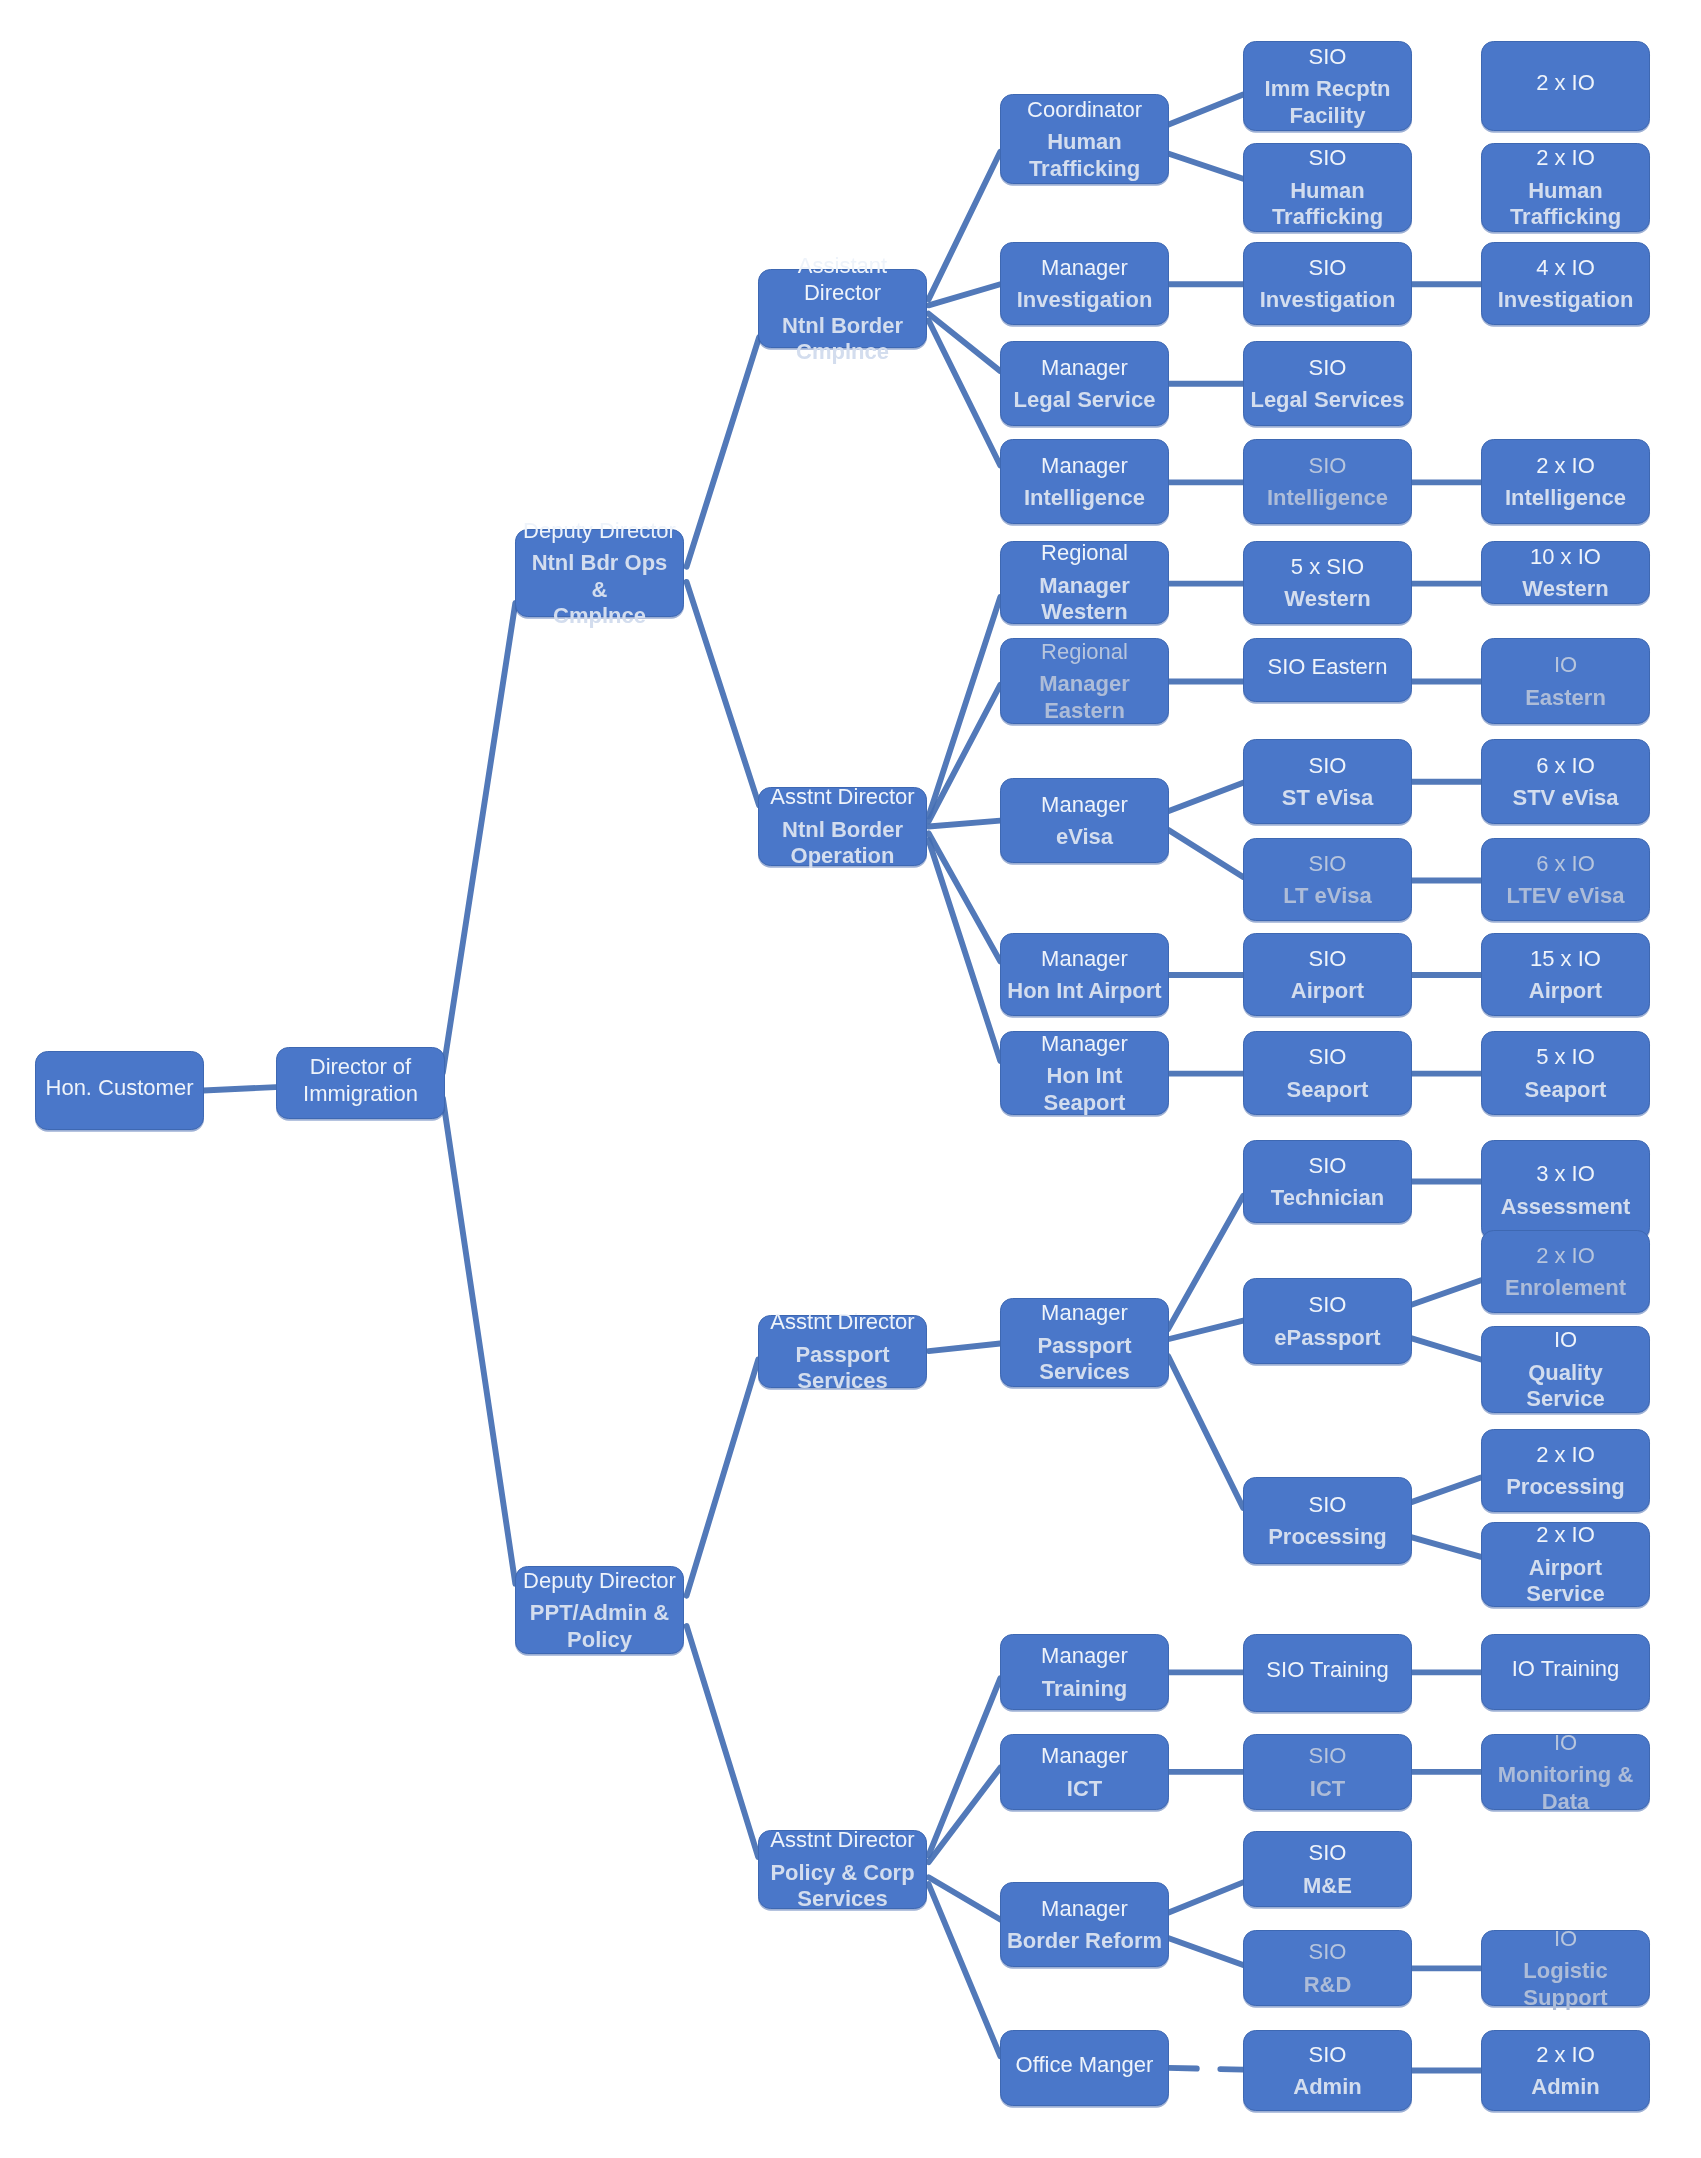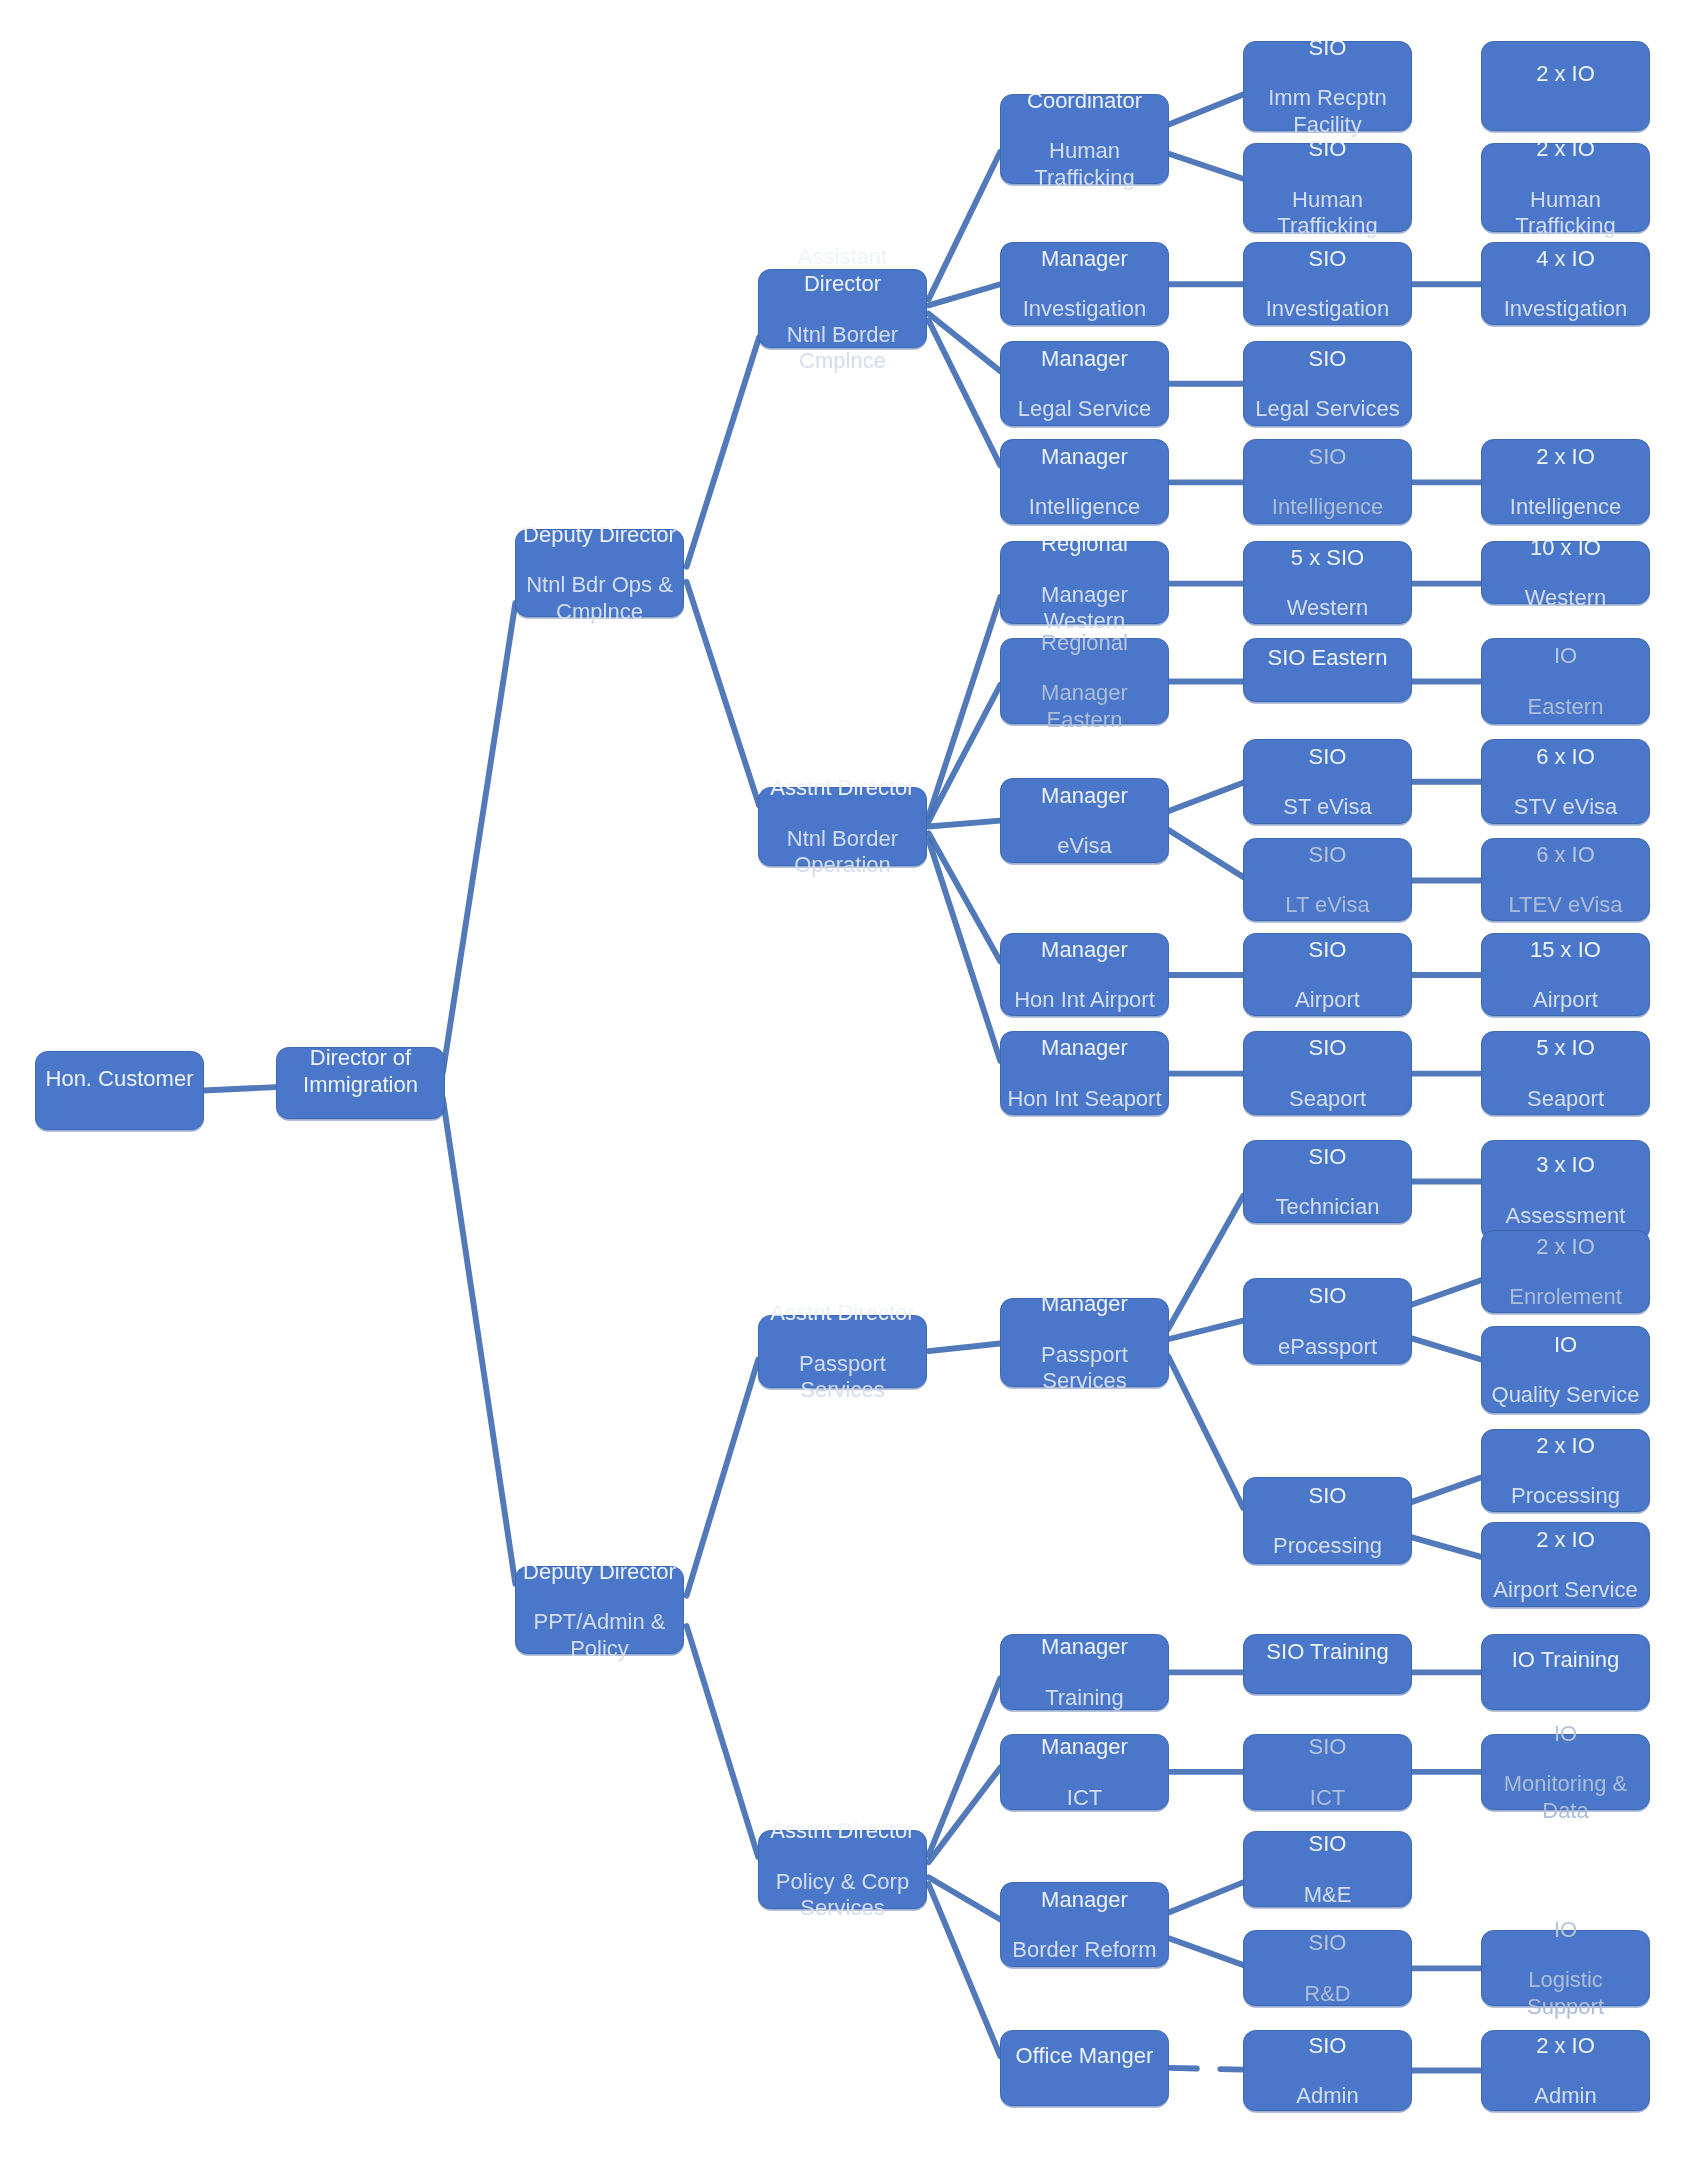--- a/index.html
+++ b/index.html
@@ -21,21 +21,21 @@
     border:1.7px solid #3e68b2;
     border-radius:12.6px;
     color:#eef3fa;
     display:flex;flex-direction:column;justify-content:center;align-items:center;
     text-align:center;
     padding:5px 5px;
     font-size:22px;
     box-shadow:0 1.7px 0 rgba(36,78,160,.45);
   }
   .node .t{white-space:pre-line;line-height:1.25;font-weight:400;}
-  .node .s{white-space:pre-line;line-height:1.2;margin-top:24px;color:#d3ddee;}
+  .node .s{white-space:pre-line;line-height:1.2;margin-top:6px;color:#d3ddee;font-weight:bold;}
   .node.dim .t{color:#b7c5dd;}
   .node.dim .s{color:#adbcd8;}
 </style>
 </head>
 <body>
 
 <div id="canvas">
 
   <svg id="wires" viewBox="0 0 2018 2560">
     <line x1="241" y1="1293" x2="327" y2="1289"></line>
@@ -244,21 +244,21 @@
       <div class="s">Technician</div>
     </div>
   <div class="node" style="left:1243px;top:1278px;height:86px">
       <div class="t">SIO</div>
       <div class="s">ePassport</div>
     </div>
   <div class="node" style="left:1243px;top:1477px;height:87px">
       <div class="t">SIO</div>
       <div class="s">Processing</div>
     </div>
-  <div class="node" style="left:1243px;top:1634px;height:60px">
+  <div class="node" style="left:1243px;top:1634px;height:78px">
       <div class="t">SIO Training</div>
       <div class="s"></div>
     </div>
   <div class="node dim" style="left:1243px;top:1734px;height:76px">
       <div class="t">SIO</div>
       <div class="s">ICT</div>
     </div>
   <div class="node" style="left:1243px;top:1831px;height:76px">
       <div class="t">SIO</div>
       <div class="s">M&amp;E</div>

